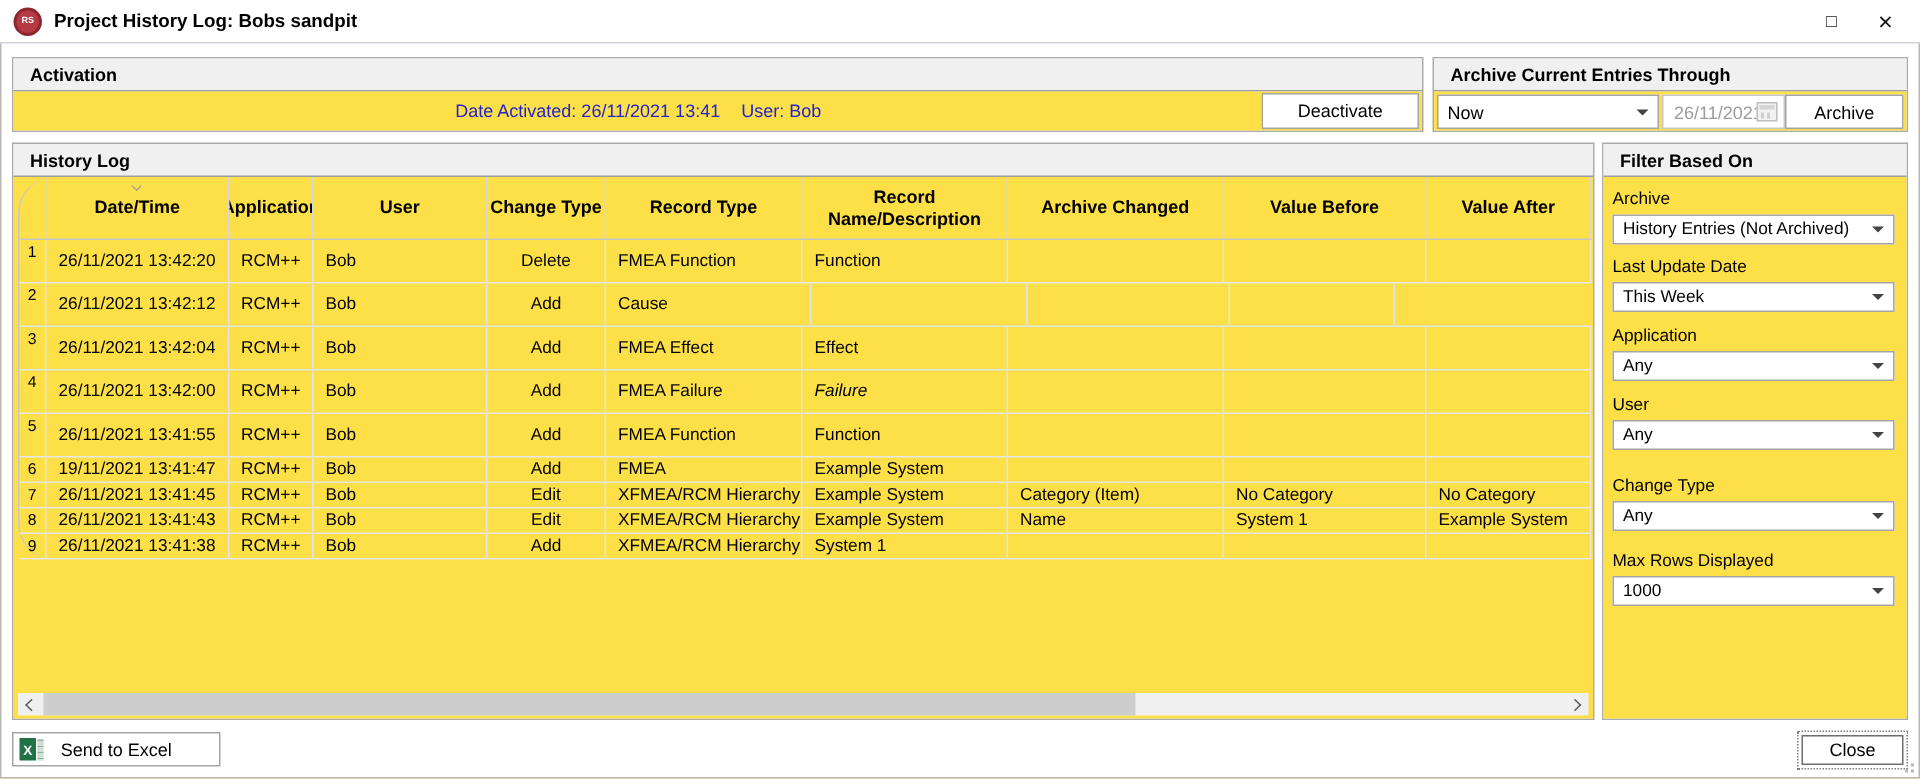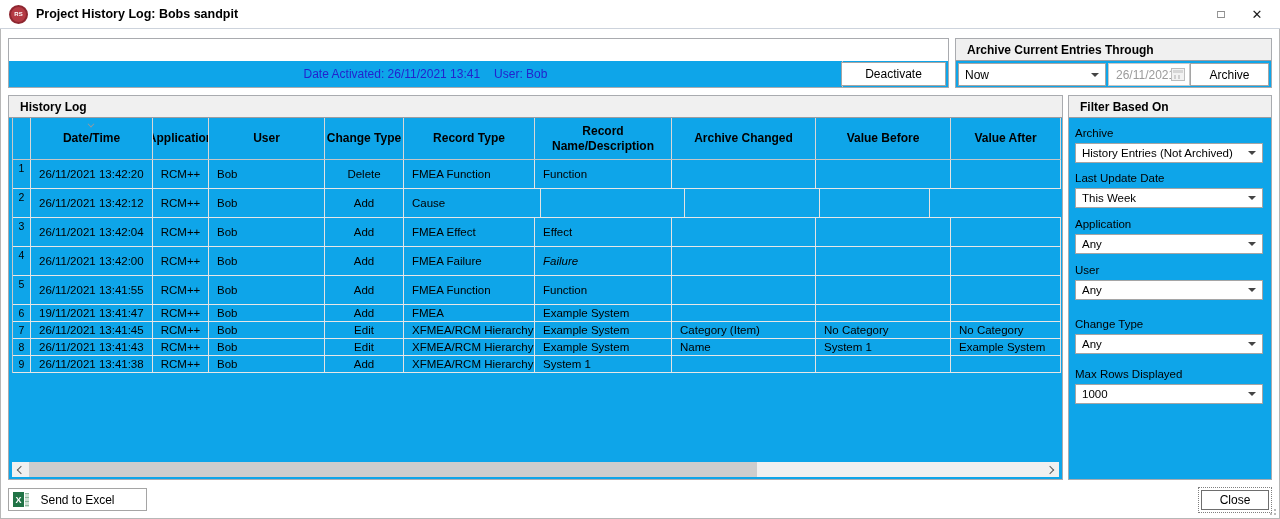--- a/index.html
+++ b/index.html
@@ -15,21 +15,21 @@
     border:2px solid #8e2630;color:#fff;font-size:6px;font-weight:bold;display:flex;align-items:center;justify-content:center;}
   .title-text{margin-left:8px;font-weight:bold;font-size:12.5px;}
   .win-btn{position:absolute;top:0;width:46px;height:28px;display:flex;align-items:center;justify-content:center;
     font-size:13px;color:#1a1a1a;cursor:default;}
   .btn-max{right:36px;font-size:12px;}
   .btn-close{right:0;}
   
   .groupbox{position:absolute;border:1px solid #a9abaf;background:#fff;box-sizing:border-box;}
   .gb-header{height:22px;background:#f0f0f0;border-bottom:1px solid #9b9da2;display:flex;align-items:center;
     padding-left:11px;font-weight:bold;font-size:12px;box-sizing:border-box;}
-  .gb-body{position:absolute;left:0;right:0;top:22px;bottom:0;background:#0ea5e9;}
+  .gb-body{position:absolute;left:0;right:0;top:22px;bottom:0;background:#fde047;}
   .g-activation{left:8px;top:38px;width:941px;height:50px;}
   .g-archive{left:955px;top:38px;width:317px;height:50px;}
   .g-history{left:8px;top:95px;width:1055px;height:385px;}
   .g-filter{left:1068px;top:95px;width:204px;height:385px;}
   
   .activation-text{position:absolute;left:0;top:0;width:833px;height:100%;display:flex;align-items:center;justify-content:center;
     color:#2323cd;font-size:12px;border-right:1px solid #c9c9c9;white-space:pre;}
   .activation-text .gap{display:inline-block;width:14px;}
   .btn{background:#fff;border:1px solid #a5a5a5;font-family:"Liberation Sans",sans-serif;font-size:12px;color:#000;
     display:flex;align-items:center;justify-content:center;box-sizing:border-box;cursor:default;}
@@ -41,21 +41,21 @@
     border-left:4px solid transparent;border-right:4px solid transparent;border-top:4px solid #444;}
   .cmb-now{left:2px;top:2px;width:148px;height:23px;}
   .date-field{position:absolute;left:152px;top:2px;width:82px;height:23px;border:1px solid #c7c7c7;box-sizing:border-box;
     display:flex;align-items:center;padding-left:7px;color:#9b9b9b;font-size:12px;background:#fff;}
   .cal-icon{position:absolute;right:4px;top:4px;width:14px;height:13px;border:1px solid #bdbdbd;background:#f2f2f2;box-sizing:border-box;}
   .cal-icon::before{content:"";position:absolute;left:1px;right:1px;top:1px;height:3px;background:#d6d6d6;}
   .cal-icon::after{content:"";position:absolute;left:2px;top:6px;width:8px;height:4px;
     background:repeating-linear-gradient(90deg,#cfcfcf 0 2px,transparent 2px 4px);}
   .btn-archive{position:absolute;right:2px;top:2px;width:79px;height:23px;}
   
-  .table{position:absolute;left:3px;top:0;width:1048px;border-left:1px solid #c9c9c9;box-sizing:content-box;}
+  .table{position:absolute;left:3px;top:0;width:1048px;border-left:1px solid #c9c9c9;box-sizing:content-box;border-radius:24px;}
   .t-row{display:flex;box-sizing:border-box;}
   .t-head{height:42px;border-bottom:1px solid #c6c6c6;font-weight:bold;}
   .t-cell{box-sizing:border-box;border-right:1px solid #e3e3e3;overflow:hidden;white-space:nowrap;
     display:flex;align-items:center;font-size:11.5px;}
   .t-head .t-cell{justify-content:center;text-align:center;white-space:normal;line-height:1.25;font-size:12px;
     border-right:1px solid #d7d7d7;position:relative;}
   .al-l{padding-left:8px;justify-content:flex-start;}
   .al-c{justify-content:center;}
   .t-body .t-row{border-bottom:1px solid #e7e7e7;}
   .rownum{font-size:10.5px;align-items:flex-start;padding-top:2px;justify-content:center;}
@@ -96,20 +96,21 @@
 <body>
 
 <div class="titlebar">
   <div class="app-icon">RS</div>
   <div class="title-text">Project History Log: Bobs sandpit</div>
   <div class="win-btn btn-max">□</div>
   <div class="win-btn btn-close">✕</div>
 </div>
 
 <div class="groupbox g-activation">
+  <div class="gb-header">Activation</div>
   <div class="gb-body">
     <div class="activation-text"><span>Date Activated: 26/11/2021 13:41</span><span class="gap"></span><span>User: Bob</span></div>
     <div class="btn btn-deactivate">Deactivate</div>
   </div>
 </div>
 
 <div class="groupbox g-archive">
   <div class="gb-header">Archive Current Entries Through</div>
   <div class="gb-body">
     <div class="combo cmb-now">

